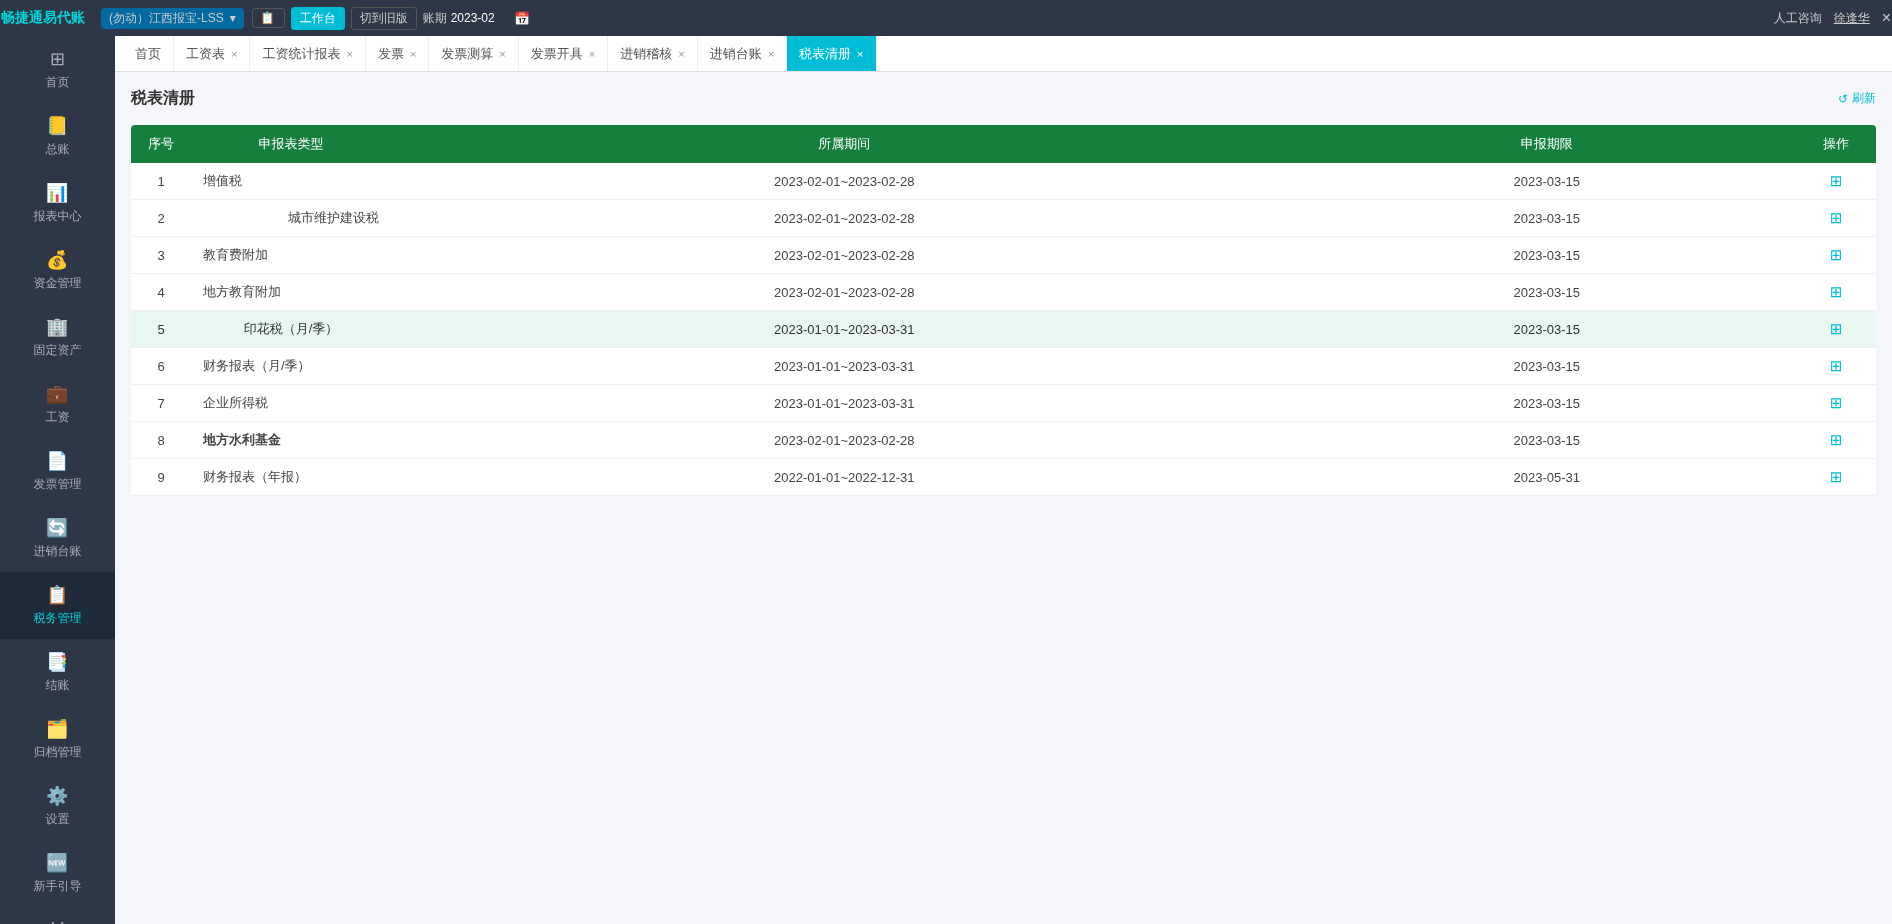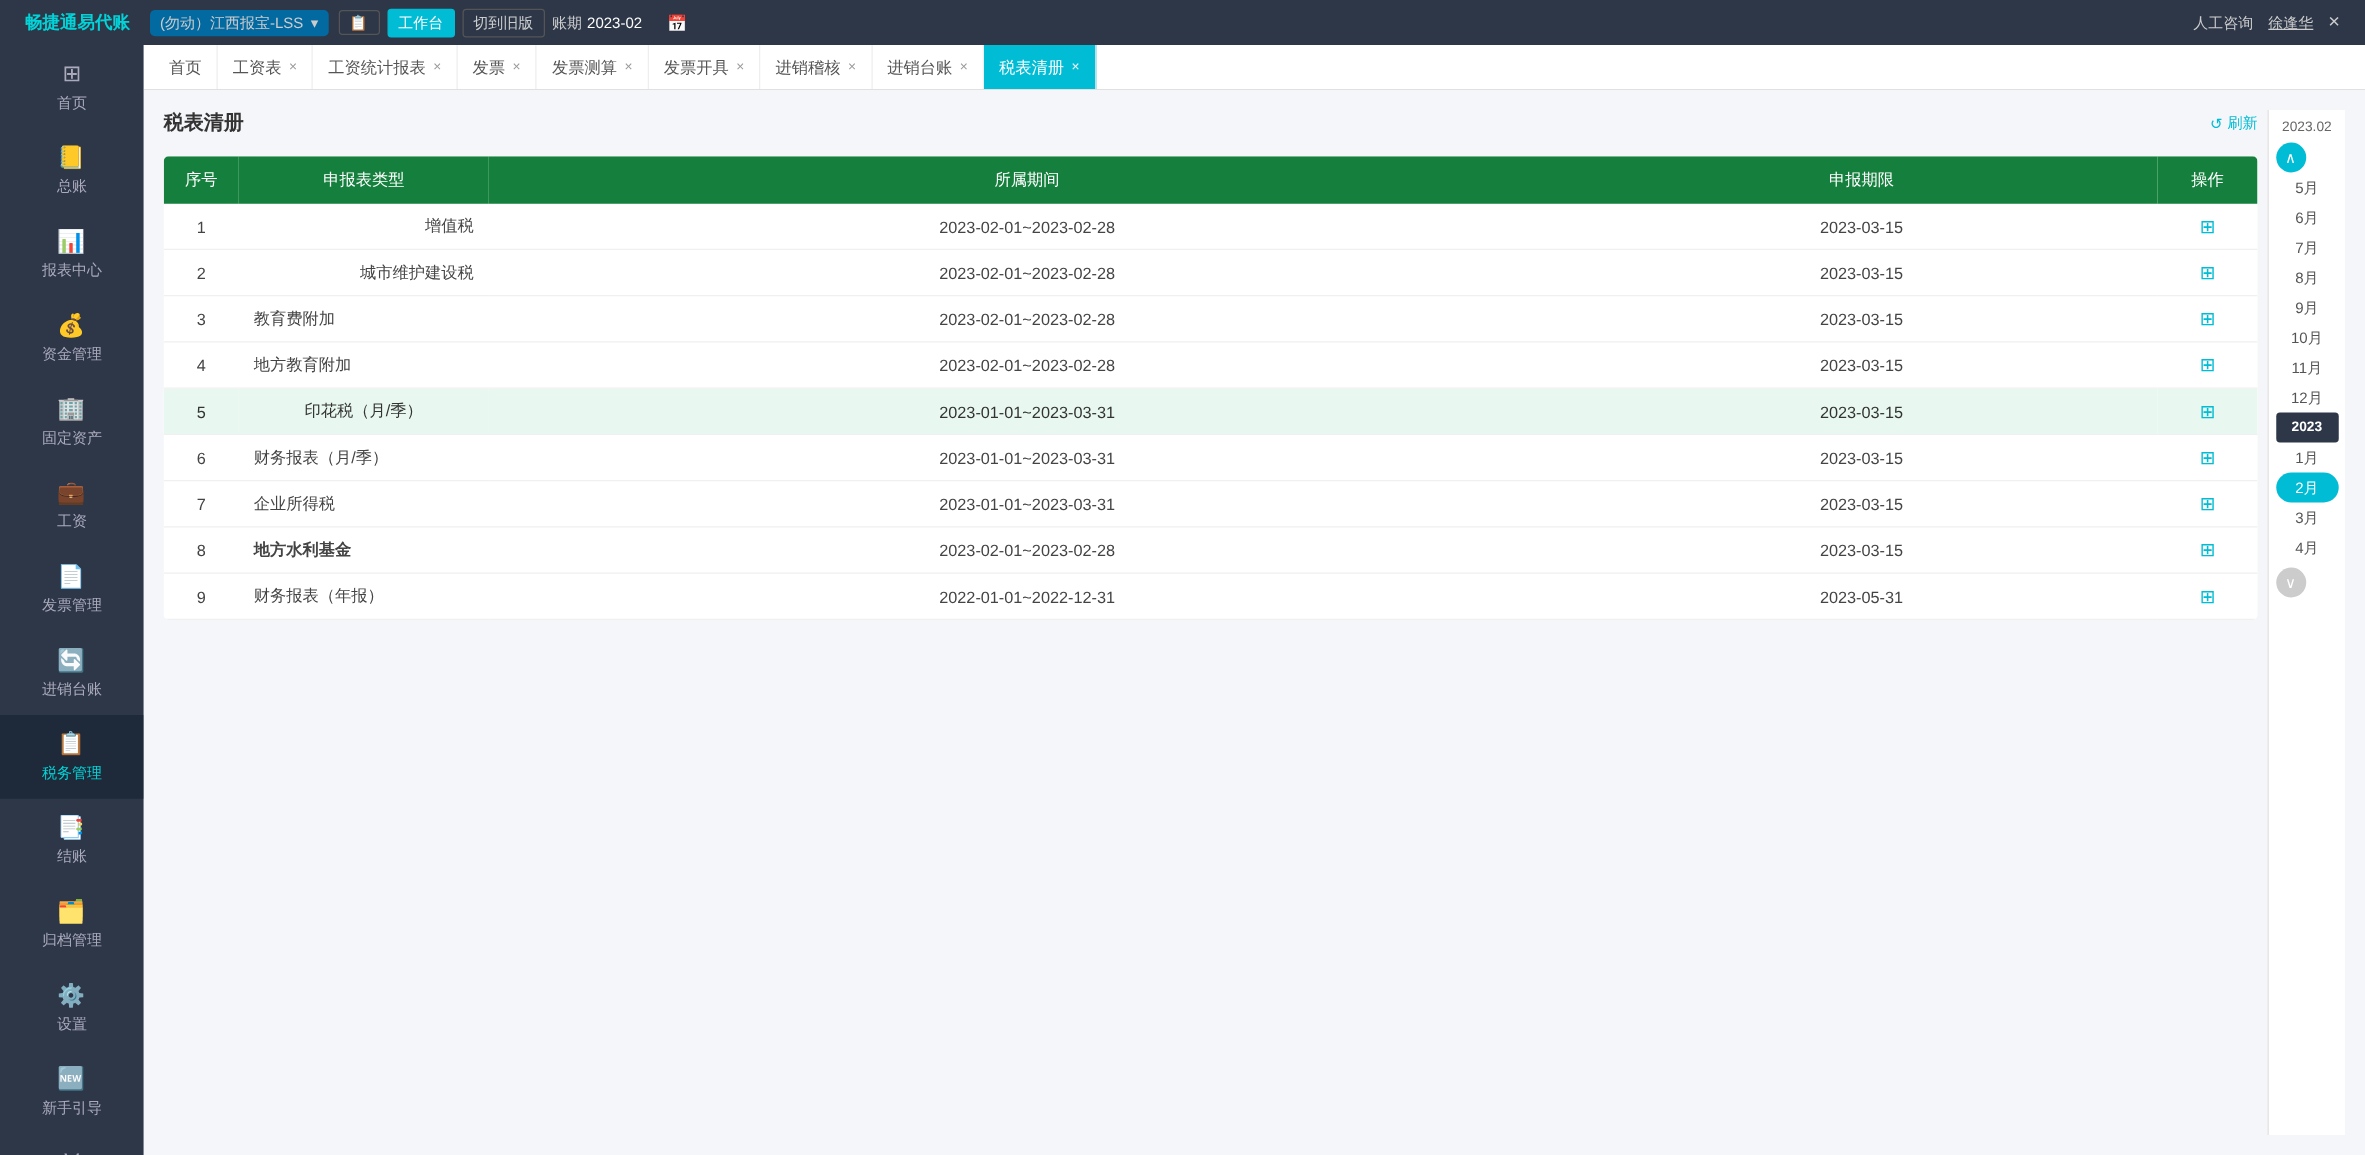--- a/index.html
+++ b/index.html
@@ -4,21 +4,21 @@
   <style>
     * { margin: 0; padding: 0; box-sizing: border-box; }
     body { font-family: 'Microsoft YaHei', Arial, sans-serif; font-size: 13px; background: #f0f2f5; display: flex; flex-direction: column; height: 924px; width: 1892px; overflow: hidden; }
 
     
     .top-bar {
       height: 36px;
       background: #2d3748;
       display: flex;
       align-items: center;
-      padding: 0 20px;
+      padding: 0 1px;
       color: #fff;
       flex-shrink: 0;
     }
     .top-bar .logo {
       color: #00d4d8;
       font-size: 14px;
       font-weight: bold;
       margin-right: 16px;
     }
     .company-selector {
@@ -409,21 +409,21 @@
               <th style="width:60px;">序号</th>
               <th style="width:200px;">申报表类型</th>
               <th>所属期间</th>
               <th>申报期限</th>
               <th style="width:80px;">操作</th>
             </tr>
           </thead>
           <tbody id="table-body">
               <tr>
     <td>1</td>
-    <td style="text-align:right;">增值税</td>
+    <td style="text-align:left;">增值税</td>
     <td>2023-02-01~2023-02-28</td>
     <td>2023-03-15</td>
     <td><span class="action-icon">⊞</span></td>
   </tr>
               <tr>
     <td>2</td>
     <td style="text-align:right;">城市维护建设税</td>
     <td>2023-02-01~2023-02-28</td>
     <td>2023-03-15</td>
     <td><span class="action-icon">⊞</span></td>
@@ -474,35 +474,15 @@
     <td>9</td>
     <td style="text-align:left;">财务报表（年报）</td>
     <td>2022-01-01~2022-12-31</td>
     <td>2023-05-31</td>
     <td><span class="action-icon">⊞</span></td>
   </tr>
             </tbody>
         </table>
       </div>
 
-      <div class="calendar-panel">
-        <div class="year-header">2023.02</div>
-        <div id="calendar-months-container">
-            <div class="collapse-btn up-btn">∧</div>
-            <div class="month-item">5月</div>
-            <div class="month-item">6月</div>
-            <div class="month-item">7月</div>
-            <div class="month-item">8月</div>
-            <div class="month-item">9月</div>
-            <div class="month-item">10月</div>
-            <div class="month-item">11月</div>
-            <div class="month-item">12月</div>
-            <div class="month-item year-label">2023</div>
-            <div class="month-item">1月</div>
-            <div class="month-item active">2月</div>
-            <div class="month-item">3月</div>
-            <div class="month-item">4月</div>
-            <div class="collapse-btn" style="background: rgb(204, 204, 204);">∨</div>
-          </div>
-      </div>
     </div>
   </div>
 </div>
 
 </body></html>

